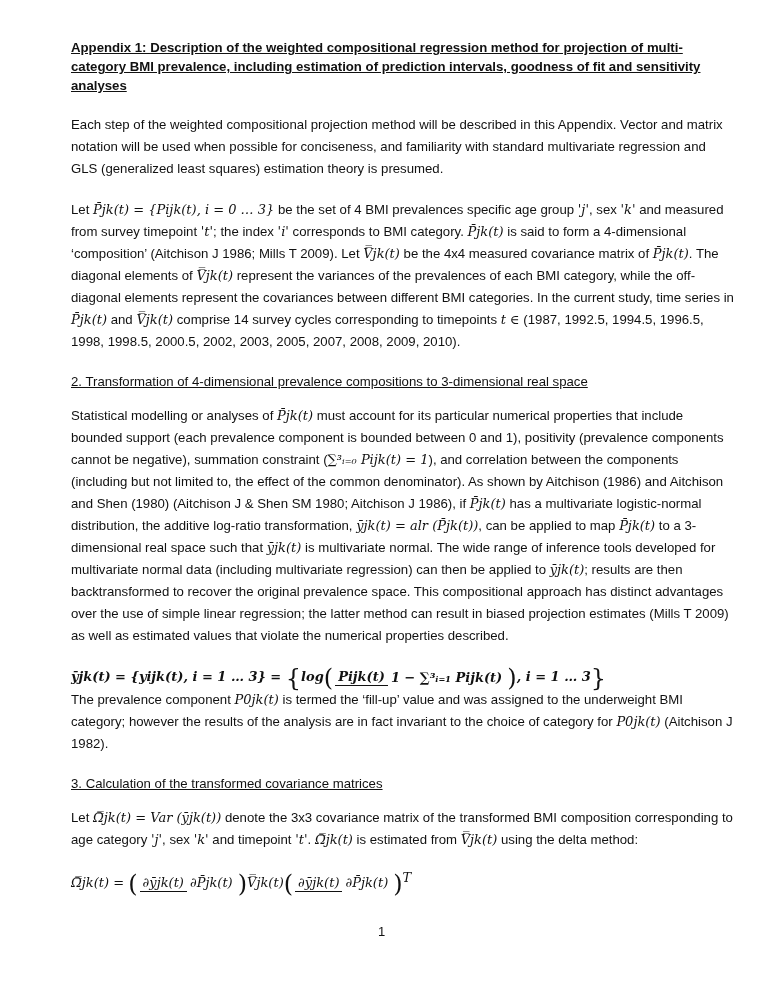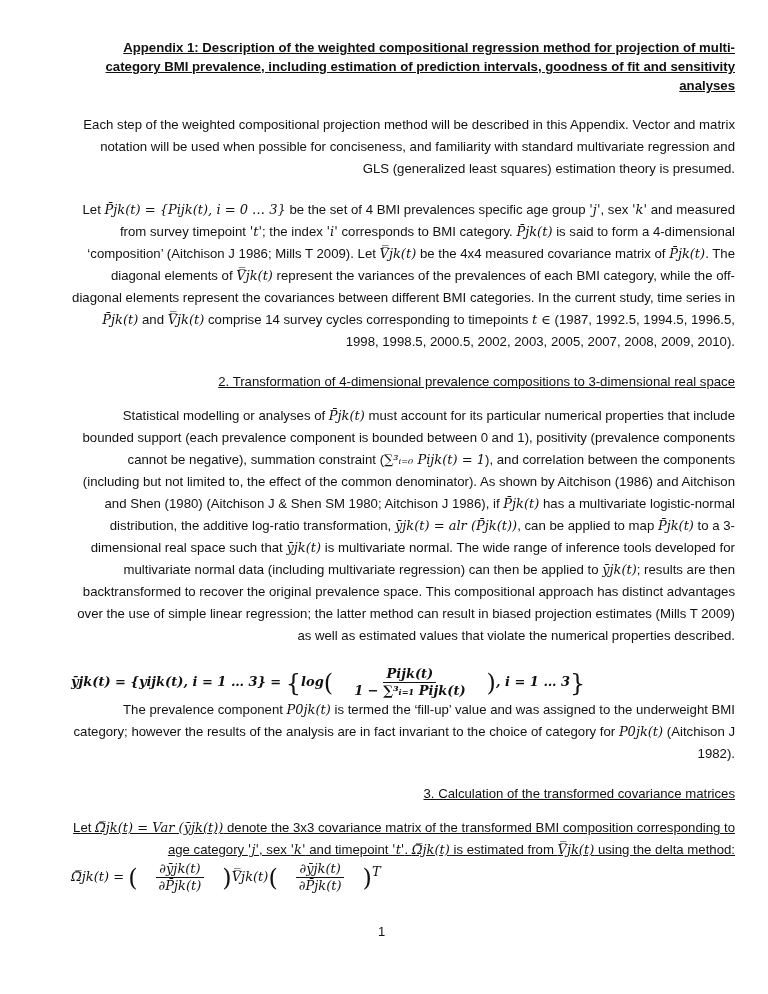--- a/index.html
+++ b/index.html
@@ -2,31 +2,31 @@
 <html><head>
 <meta charset="utf-8">
 <style>
   html, body { margin: 0; padding: 0; background: #ffffff; }
   body {
     width: 768px; height: 994px; position: relative; overflow: hidden;
     font-family: "Liberation Sans", sans-serif; color: #111; font-size: 13.2px;
   }
   .page { position: absolute; left: 71px; top: 38px; width: 664px; }
   .title { font-weight: bold; text-decoration: underline; line-height: 19px; margin: 0 0 19px 0; }
-  p { margin: 0 0 19px 0; line-height: 22px; text-align: right; }
+  p { margin: 0 0 19px 0; line-height: 22px; text-align: left; }
   .h { text-decoration: underline; margin: 0 0 14px 0; line-height: 19px; }
   .m { font-family: "DejaVu Serif", serif; font-style: italic; font-size: 13px; }
   .mb { font-family: "DejaVu Serif", serif; font-style: italic; font-weight: bold; font-size: 13px; }
   .eq { line-height: 22px; margin: 0; }
-  .frac { display: inline-flex; flex-direction: column; align-items: center; vertical-align: middle; margin: 0 18px; }
+  .frac { display: inline-flex; flex-direction: row; align-items: center; vertical-align: middle; margin: 0 2px; }
   .frac .num { border-bottom: 1px solid #111; padding: 0 3px; line-height: 16px; }
   .frac .den { padding: 0 3px; line-height: 16px; }
   .paren { font-size: 24px; font-family: "DejaVu Serif", serif; vertical-align: middle; font-weight: normal; }
   .pagenum { position: absolute; left: 378px; top: 924px; font-size: 13px; }
-  .tight { margin-bottom: 0; text-decoration: underline; }
+  .tight { margin-bottom: 16px; }
 </style>
 </head>
 <body>
 
 <div class="page">
 
   <p class="title">Appendix 1: Description of the weighted compositional regression method for projection of multi-category BMI prevalence, including estimation of prediction intervals, goodness of fit and sensitivity analyses</p>
 
   <p>Each step of the weighted compositional projection method will be described in this Appendix.  Vector and matrix notation will be used when possible for conciseness, and familiarity with standard multivariate regression and GLS (generalized least squares) estimation theory is presumed.</p>
 

